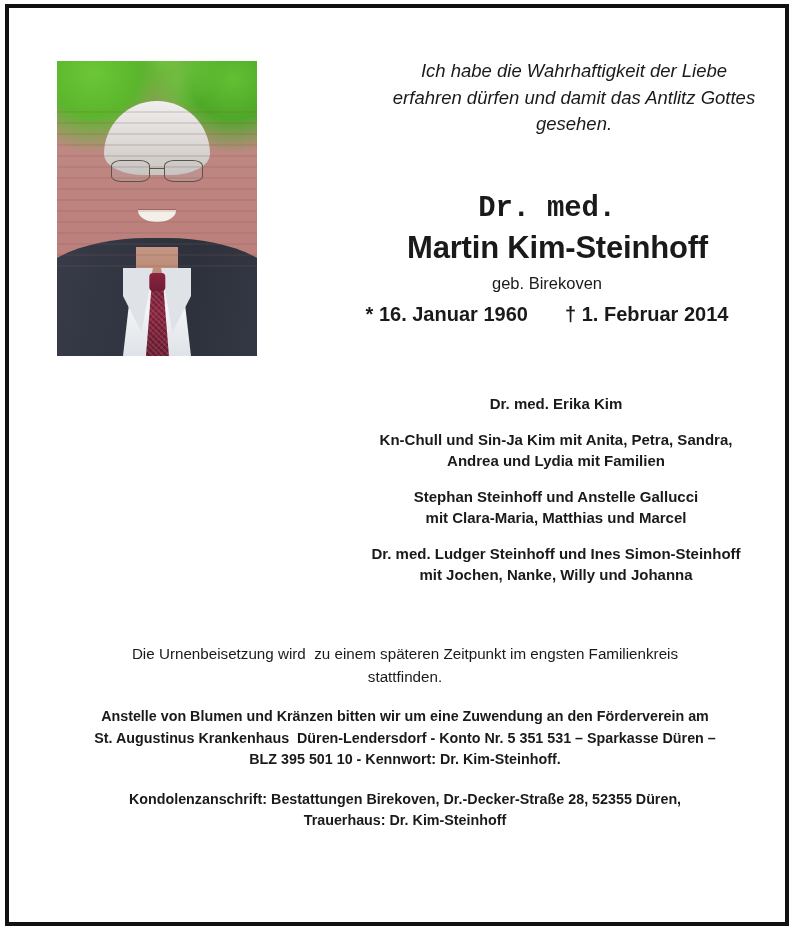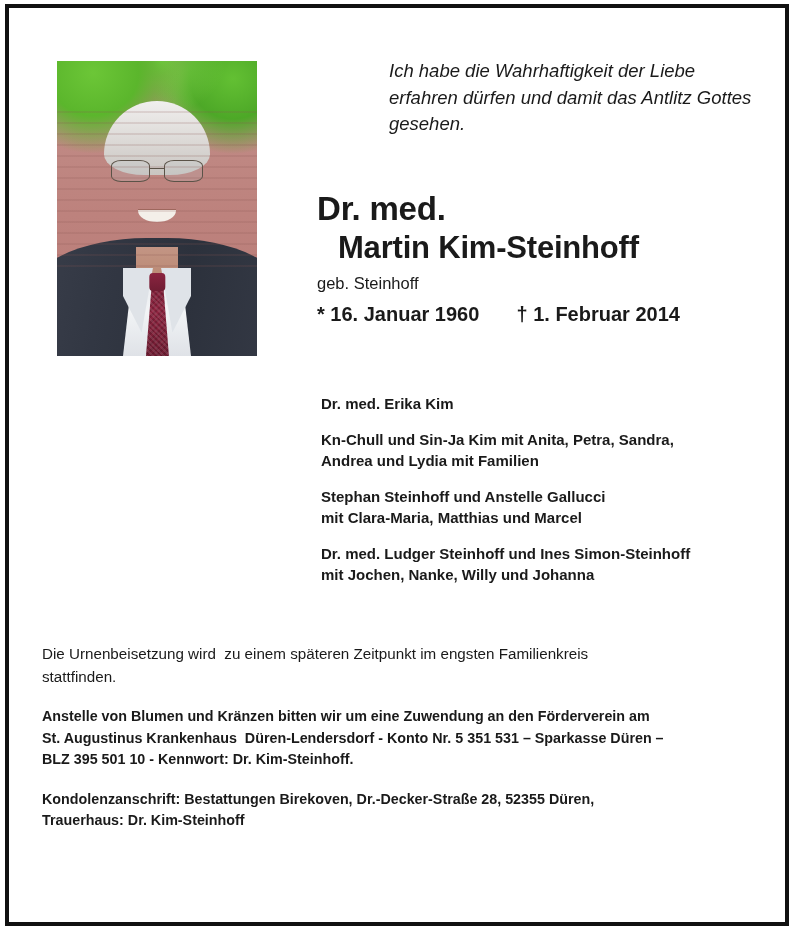--- a/index.html
+++ b/index.html
@@ -23,20 +23,21 @@
     width: 784px;
     height: 922px;
     border: 4px solid #111111;
     background: #ffffff;
     box-sizing: border-box;
   }
   .notice-inner {
     position: relative;
     width: 100%;
     height: 100%;
+    text-align: center;
   }
 
   
   .portrait {
     position: absolute;
     left: 48px;
     top: 53px;
     width: 200px;
     height: 295px;
     overflow: hidden;
@@ -210,24 +211,25 @@
   }
 
   
   .name-block {
     position: absolute;
     left: 308px;
     top: 182px;
     width: 460px;
   }
   .name-line1 {
-    font-size: 33px;
+    font-size: 29px;
     font-weight: bold;
     line-height: 38px;
     letter-spacing: -0.2px;
+    font-family: Liberation Mono, monospace;
   }
   .name-line2 {
     font-size: 31px;
     font-weight: bold;
     line-height: 39px;
     letter-spacing: -0.2px;
     white-space: nowrap;
     margin-left: 21px;
   }
   .name-born {
@@ -302,21 +304,21 @@
           <div class="p-lens right"></div>
         </div>
       </div>
     </div>
 
     <div class="epigraph">Ich habe die Wahrhaftigkeit der Liebe erfahren dürfen und damit das Antlitz Gottes gesehen.</div>
 
     <div class="name-block">
       <div class="name-line1">Dr. med.</div>
       <div class="name-line2">Martin Kim-Steinhoff</div>
-      <div class="name-born">geb. Steinhoff</div>
+      <div class="name-born">geb. Birekoven</div>
       <div class="name-dates">
         <span>* 16. Januar 1960</span>
         <span class="date-gap"></span>
         <span>† 1. Februar 2014</span>
       </div>
     </div>
 
     <div class="family-block">
       <div class="family-group">
         <div class="family-line">Dr. med. Erika Kim</div>

